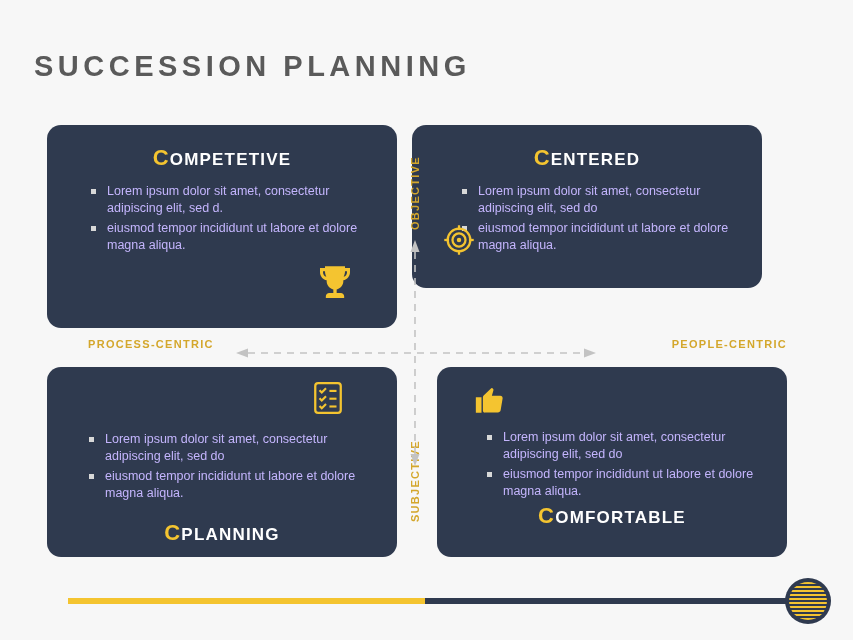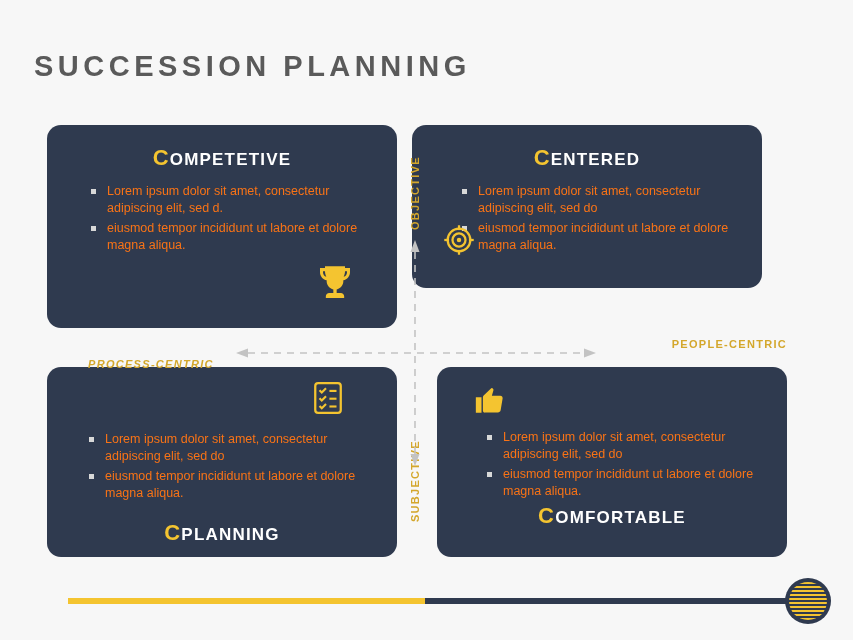--- a/index.html
+++ b/index.html
@@ -59,21 +59,21 @@
   #card-tl .card-title, #card-tr .card-title { margin-top: 20px; }
   #card-bl .card-title, #card-br .card-title { margin-top: 0; }
 
   .bullets {
     margin: 12px 0 0 0;
     padding: 0 26px 0 28px;
     list-style: none;
   }
   .bullets li {
     position: relative;
-    color: #f97316;
+    color: #c4b5fd;
     font-size: 12.5px;
     line-height: 17px;
     margin-bottom: 3px;
     padding-left: 16px;
   }
   .bullets li:before {
     content: "";
     position: absolute;
     left: 0;
     top: 6px;
@@ -113,22 +113,21 @@
     transform: rotate(180deg);
   }
   #label-subjective {
     left: 409px;
     top: 440px;
     writing-mode: vertical-rl;
     transform: rotate(180deg);
   }
   #label-process {
     left: 88px;
-    top: 358px;
-    font-style: italic;
+    top: 338px;
   }
   #label-people {
     right: 66px;
     top: 338px;
   }
 
   .h-axis {
     position: absolute;
     left: 236px;
     top: 344px;

